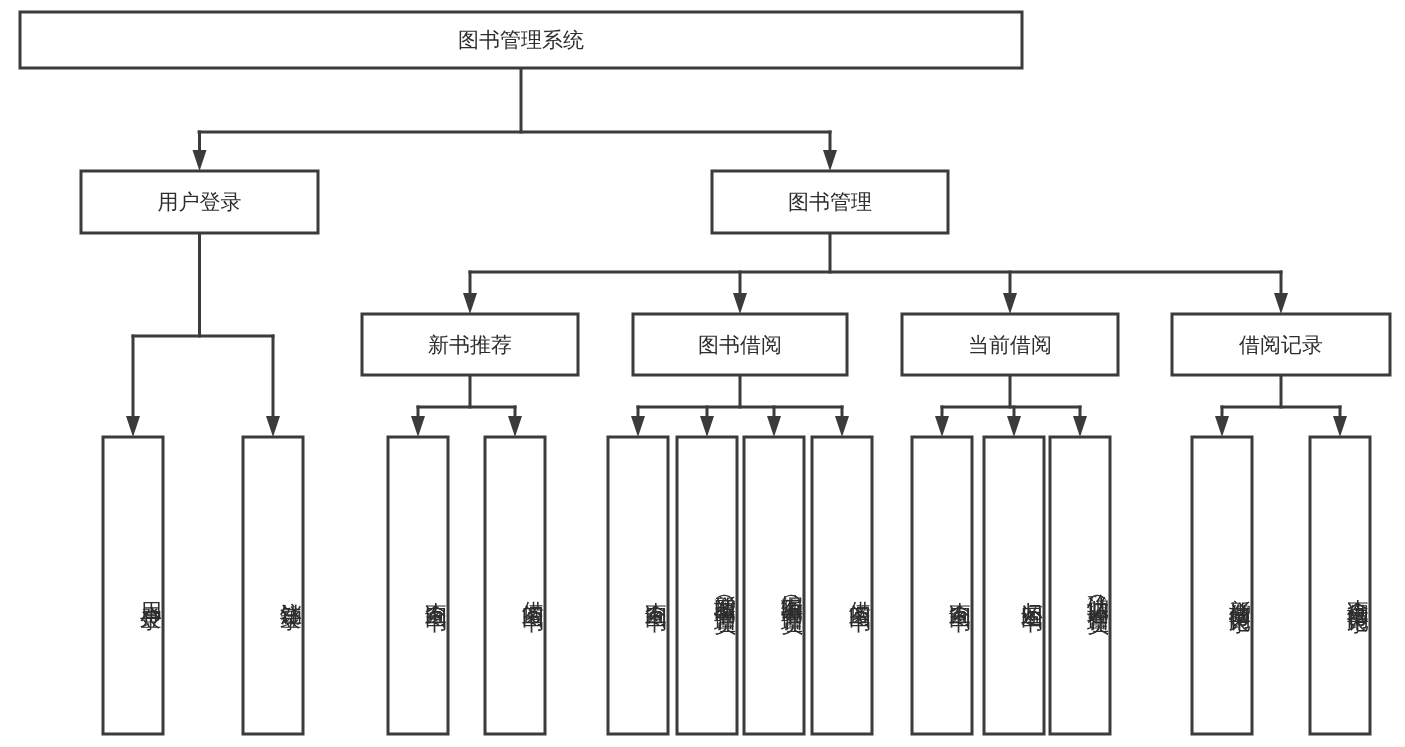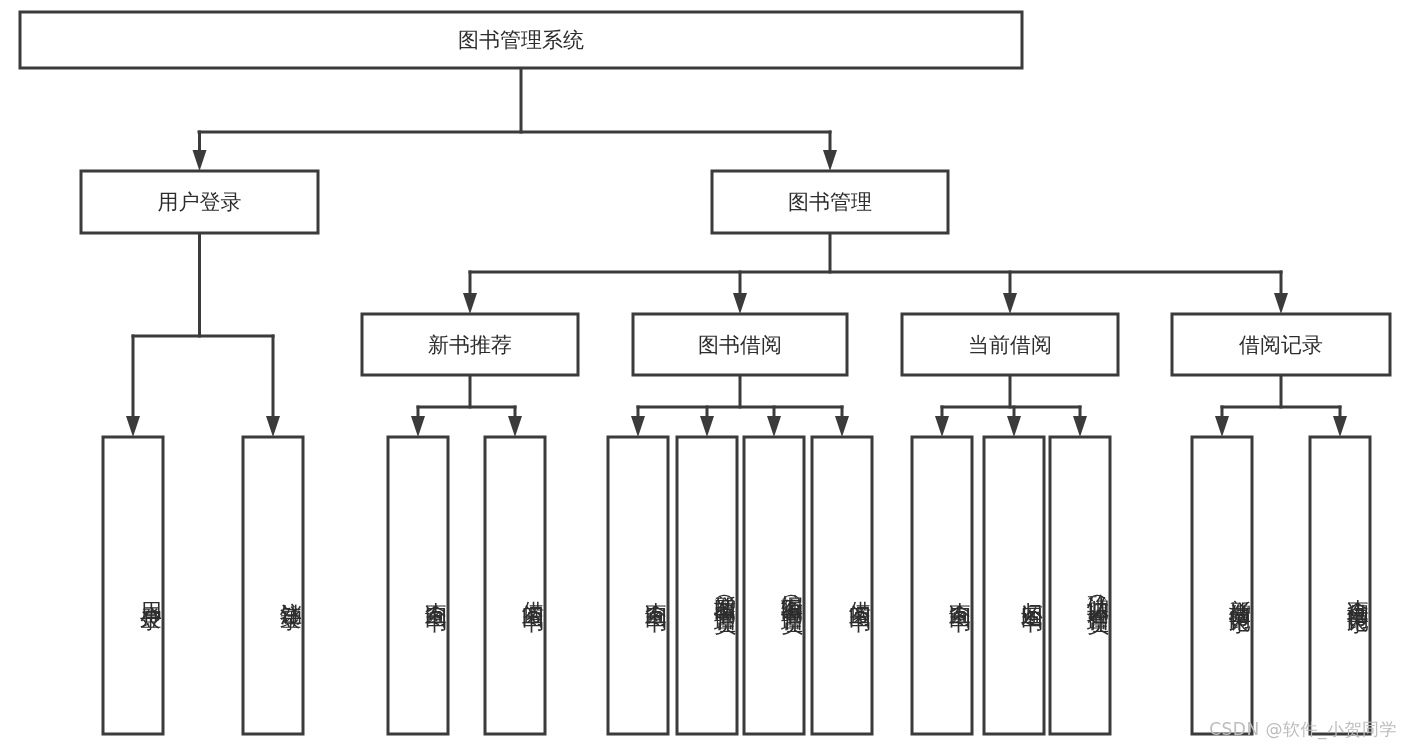--- a/index.html
+++ b/index.html
@@ -186,14 +186,13 @@
       <div class="node-label-v" style="left: 677px; top: 451px; width: 60px; height: 277px;">新增图书（管理员）</div>
       <div class="node-label-v" style="left: 744px; top: 451px; width: 60px; height: 277px;">编辑图书（管理员）</div>
       <div class="node-label-v" style="left: 812px; top: 451px; width: 60px; height: 277px;">借阅图书</div>
       <div class="node-label-v" style="left: 912px; top: 451px; width: 60px; height: 277px;">查询图书</div>
       <div class="node-label-v" style="left: 984px; top: 451px; width: 60px; height: 277px;">归还图书</div>
       <div class="node-label-v" style="left: 1050px; top: 451px; width: 60px; height: 277px;">确认归还（管理员）</div>
       <div class="node-label-v" style="left: 1192px; top: 451px; width: 60px; height: 277px;">新增借阅记录</div>
       <div class="node-label-v" style="left: 1310px; top: 451px; width: 60px; height: 277px;">查询借阅记录</div>
     </div>
 
-  <div id="watermark">CSDN @软件_小贺同学</div>
 </div>
 
 </body></html>

